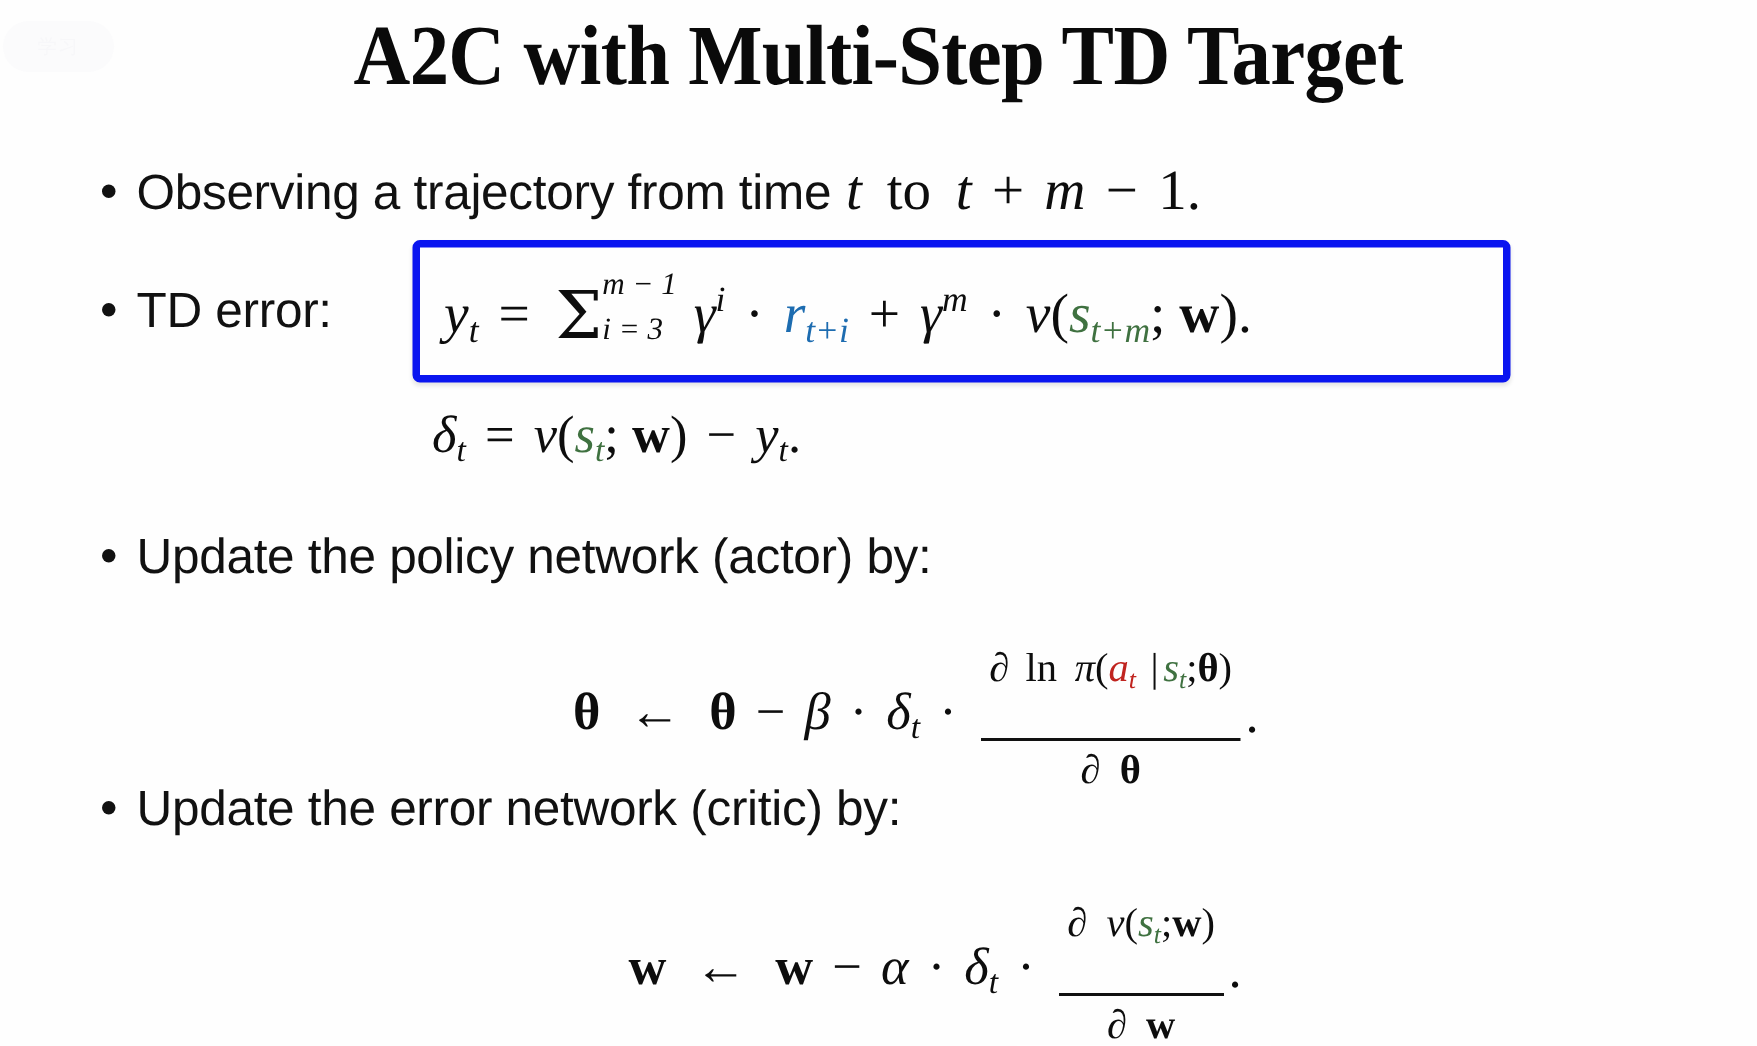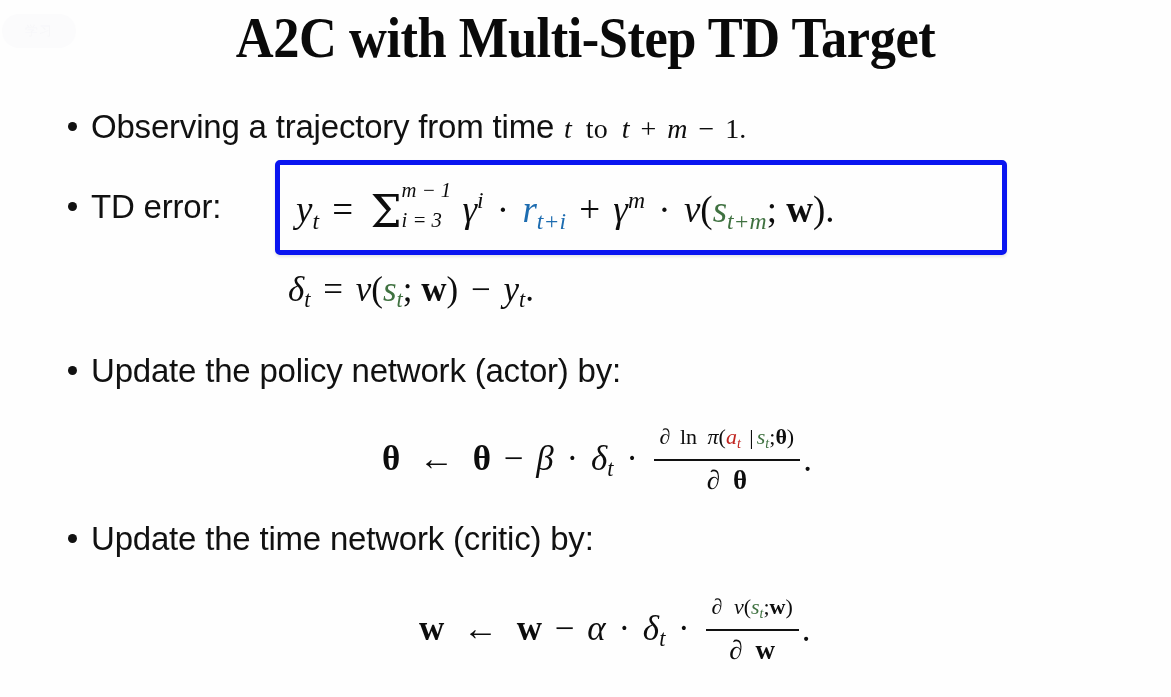--- a/index.html
+++ b/index.html
@@ -134,24 +134,24 @@
   .frac {
     display: inline-block;
     vertical-align: middle;
     text-align: center;
     margin: 0 3px;
     position: relative;
     top: -2px;
   }
   .frac .num {
     display: block;
-    padding: 0 6px 2px 6px;
+    padding: 0 6px 16px 6px;
     border-bottom: 2.6px solid #111;
-    font-size: 22px;
-    line-height: 28px;
+    font-size: 27px;
+    line-height: 44px;
   }
   .frac .den {
     display: block;
     padding-top: 3px;
     font-size: 27px;
     line-height: 32px;
   }
 
   
   #td-target-box {
@@ -183,21 +183,21 @@
 
 <div id="slide">
 
   <div id="ghost-watermark">学习</div>
 
   <div id="slide-title">A2C with Multi-Step TD Target</div>
 
   <div class="bullet-row" style="left:68px; top:108px;">
     <span class="bullet-dot"></span>
     <span class="bullet-text">Observing a trajectory from time</span>
-    <span class="math" style="font-size:28px; margin-left:10px;">
+    <span class="math" style="font-size:38px; margin-left:10px;">
       <span class="mi">t</span>
       <span class="mn" style="padding:0 7px;">to</span>
       <span class="mi">t</span>
       <span class="op">+</span>
       <span class="mi">m</span>
       <span class="op">−</span>
       <span class="mn">1</span><span class="mn">.</span>
     </span>
   </div>
 
@@ -260,21 +260,21 @@
       </span>
       <span class="den">
         <span class="mn">∂</span>
         <span class="mb" style="padding-left:6px;">θ</span>
       </span>
     </span><span class="mn" style="vertical-align:-0.05em;">.</span>
   </div>
 
   <div class="bullet-row" style="left:68px; top:520px;">
     <span class="bullet-dot"></span>
-    <span class="bullet-text">Update the time network (critic) by:</span>
+    <span class="bullet-text">Update the error network (critic) by:</span>
   </div>
 
   <div id="value-formula" class="math">
     <span class="mb">w</span>
     <span class="op" style="padding:0 10px;">←</span>
     <span class="mb">w</span>
     <span class="op">−</span>
     <span class="mi">α</span>
     <span class="op">·</span>
     <span class="mi">δ</span><span class="sub">t</span>

